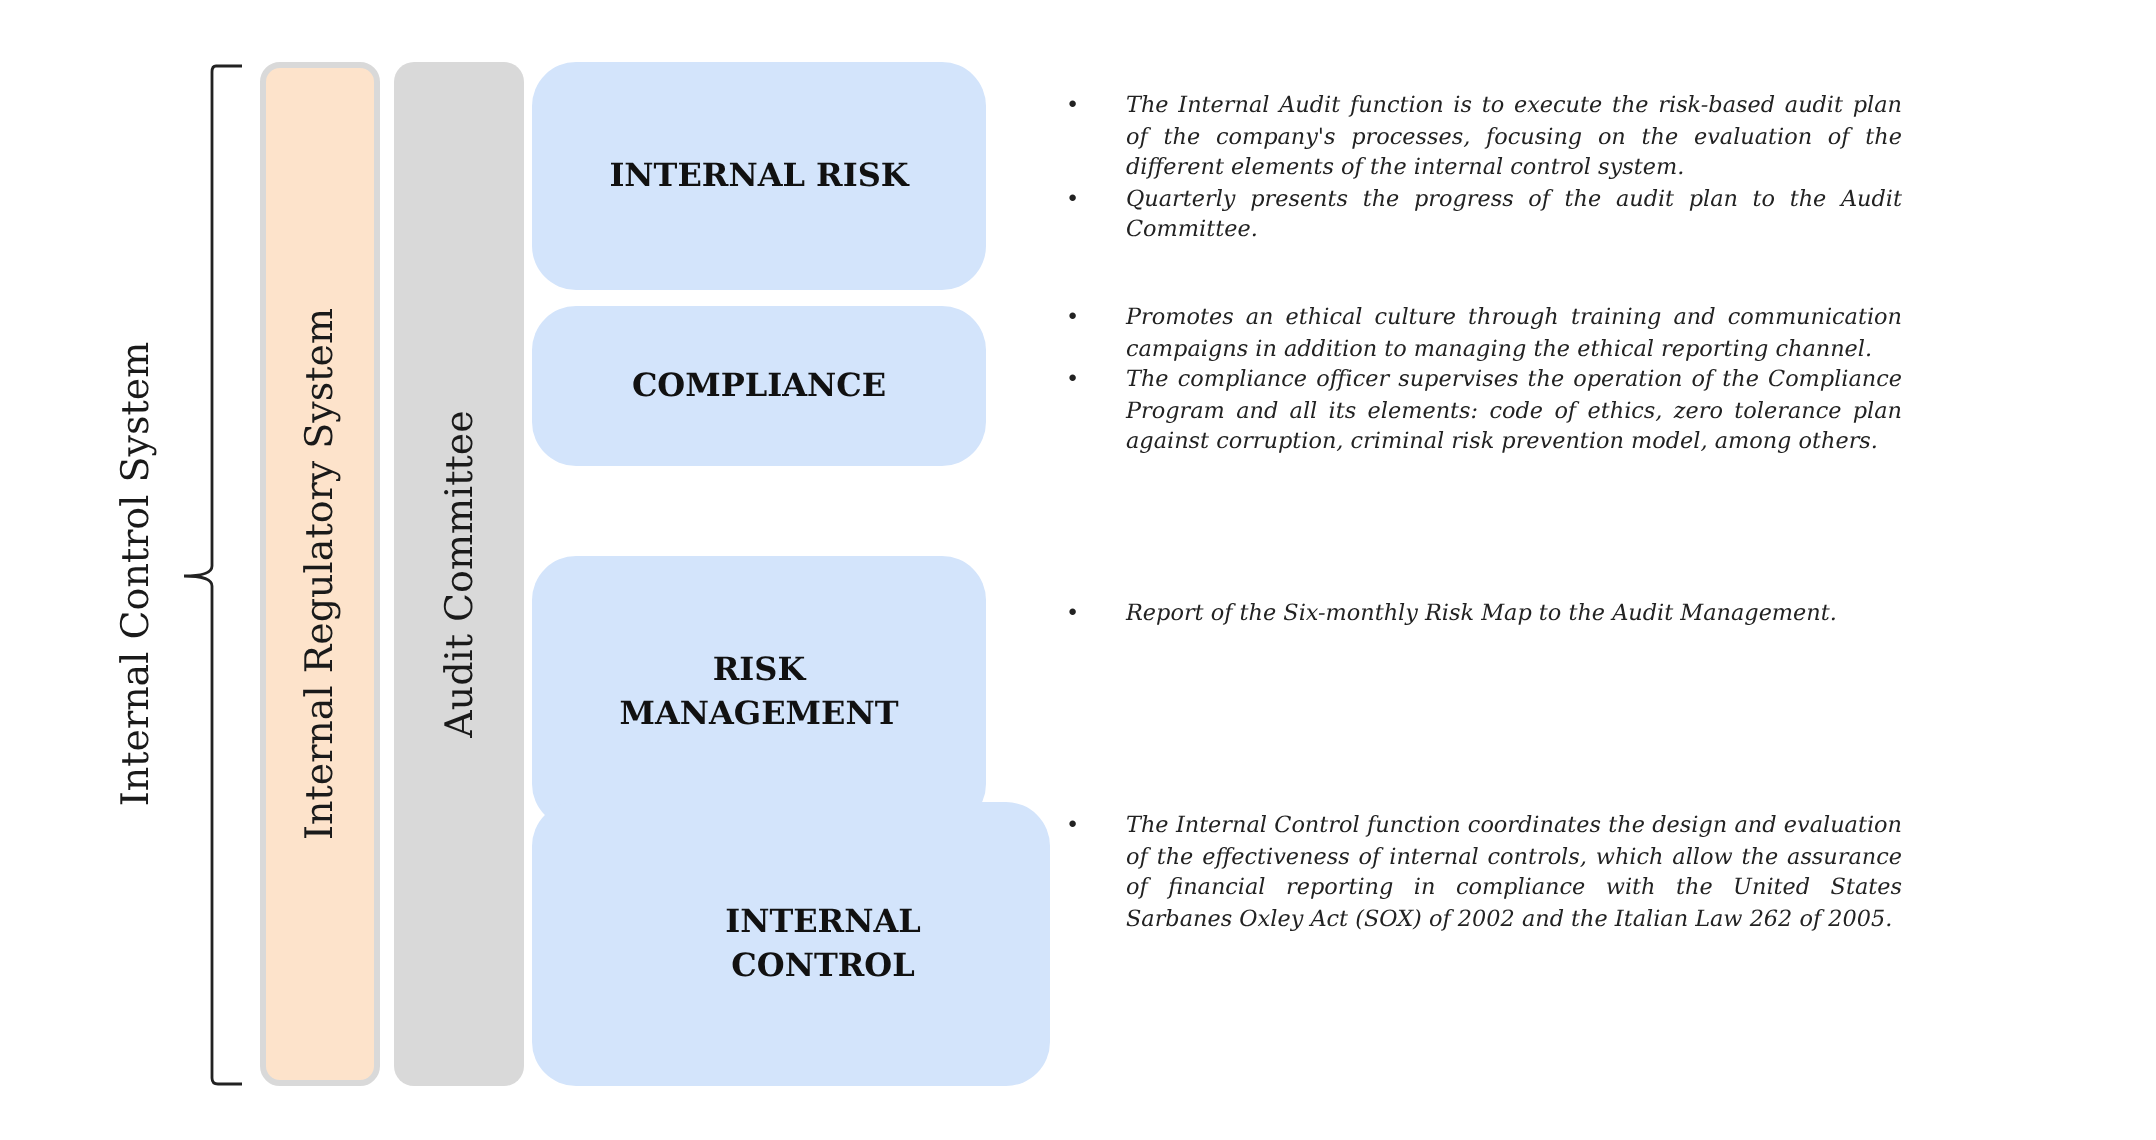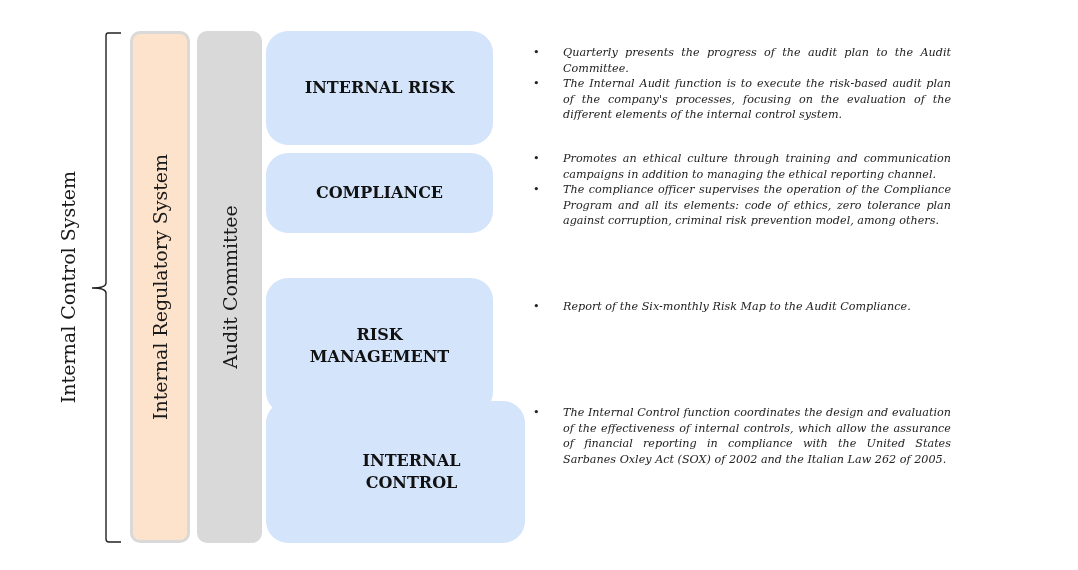--- a/index.html
+++ b/index.html
@@ -57,32 +57,32 @@
   <span>RISK
 MANAGEMENT</span>
 </div>
 <div class="fbox" style="top:401px; height:142px;padding-left:32px;">
   <span>INTERNAL
 CONTROL</span>
 </div>
 
 <div class="desc" style="top:45px;">
   <ul>
+    <li>The Internal Audit function is to execute the risk-based audit plan of the company's processes, focusing on the evaluation of the different elements of the internal control system.</li>
     <li>Quarterly presents the progress of the audit plan to the Audit Committee.</li>
-    <li>The Internal Audit function is to execute the risk-based audit plan of the company's processes, focusing on the evaluation of the different elements of the internal control system.</li>
   </ul>
 </div>
 <div class="desc" style="top:151px;">
   <ul>
     <li>Promotes an ethical culture through training and communication campaigns in addition to managing the ethical reporting channel.</li>
     <li>The compliance officer supervises the operation of the Compliance Program and all its elements: code of ethics, zero tolerance plan against corruption, criminal risk prevention model, among others.</li>
   </ul>
 </div>
 <div class="desc" style="top:299px;">
   <ul>
-    <li>Report of the Six-monthly Risk Map to the Audit Compliance.</li>
+    <li>Report of the Six-monthly Risk Map to the Audit Management.</li>
   </ul>
 </div>
 <div class="desc" style="top:405px;">
   <ul>
     <li>The Internal Control function coordinates the design and evaluation of the effectiveness of internal controls, which allow the assurance of financial reporting in compliance with the United States Sarbanes Oxley Act (SOX) of 2002 and the Italian Law 262 of 2005.</li>
   </ul>
 </div>
 
 </body></html>

